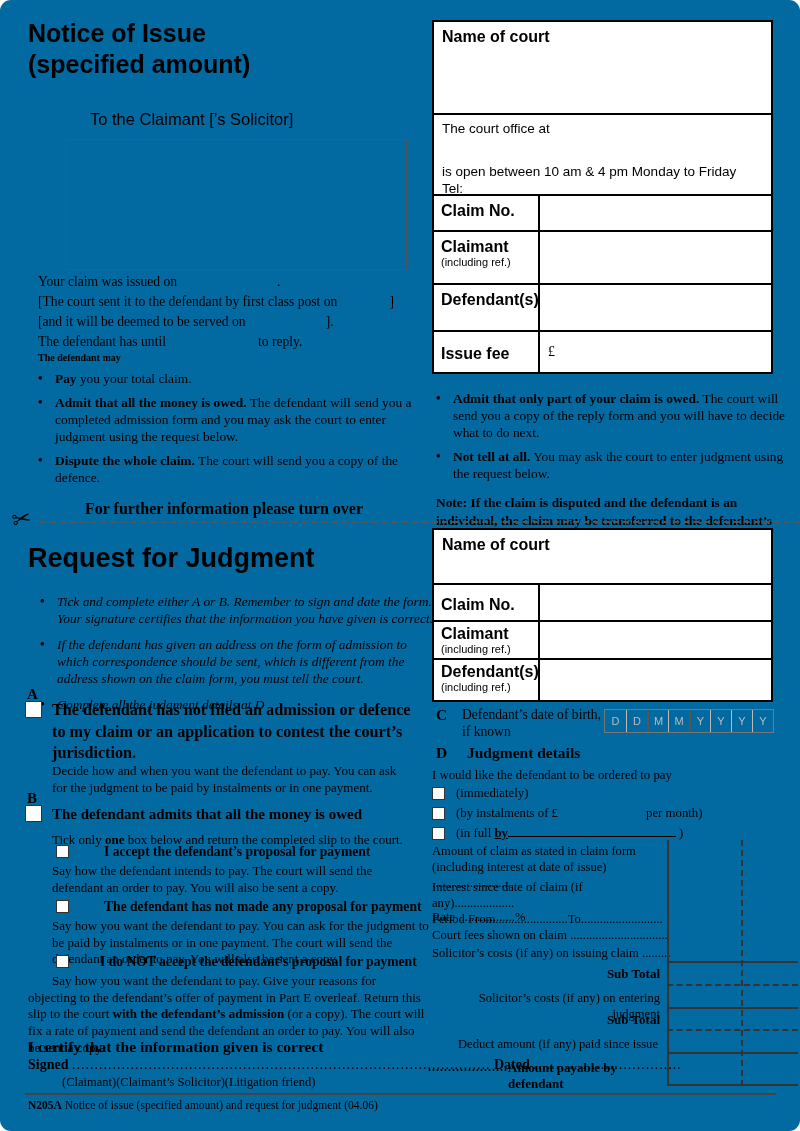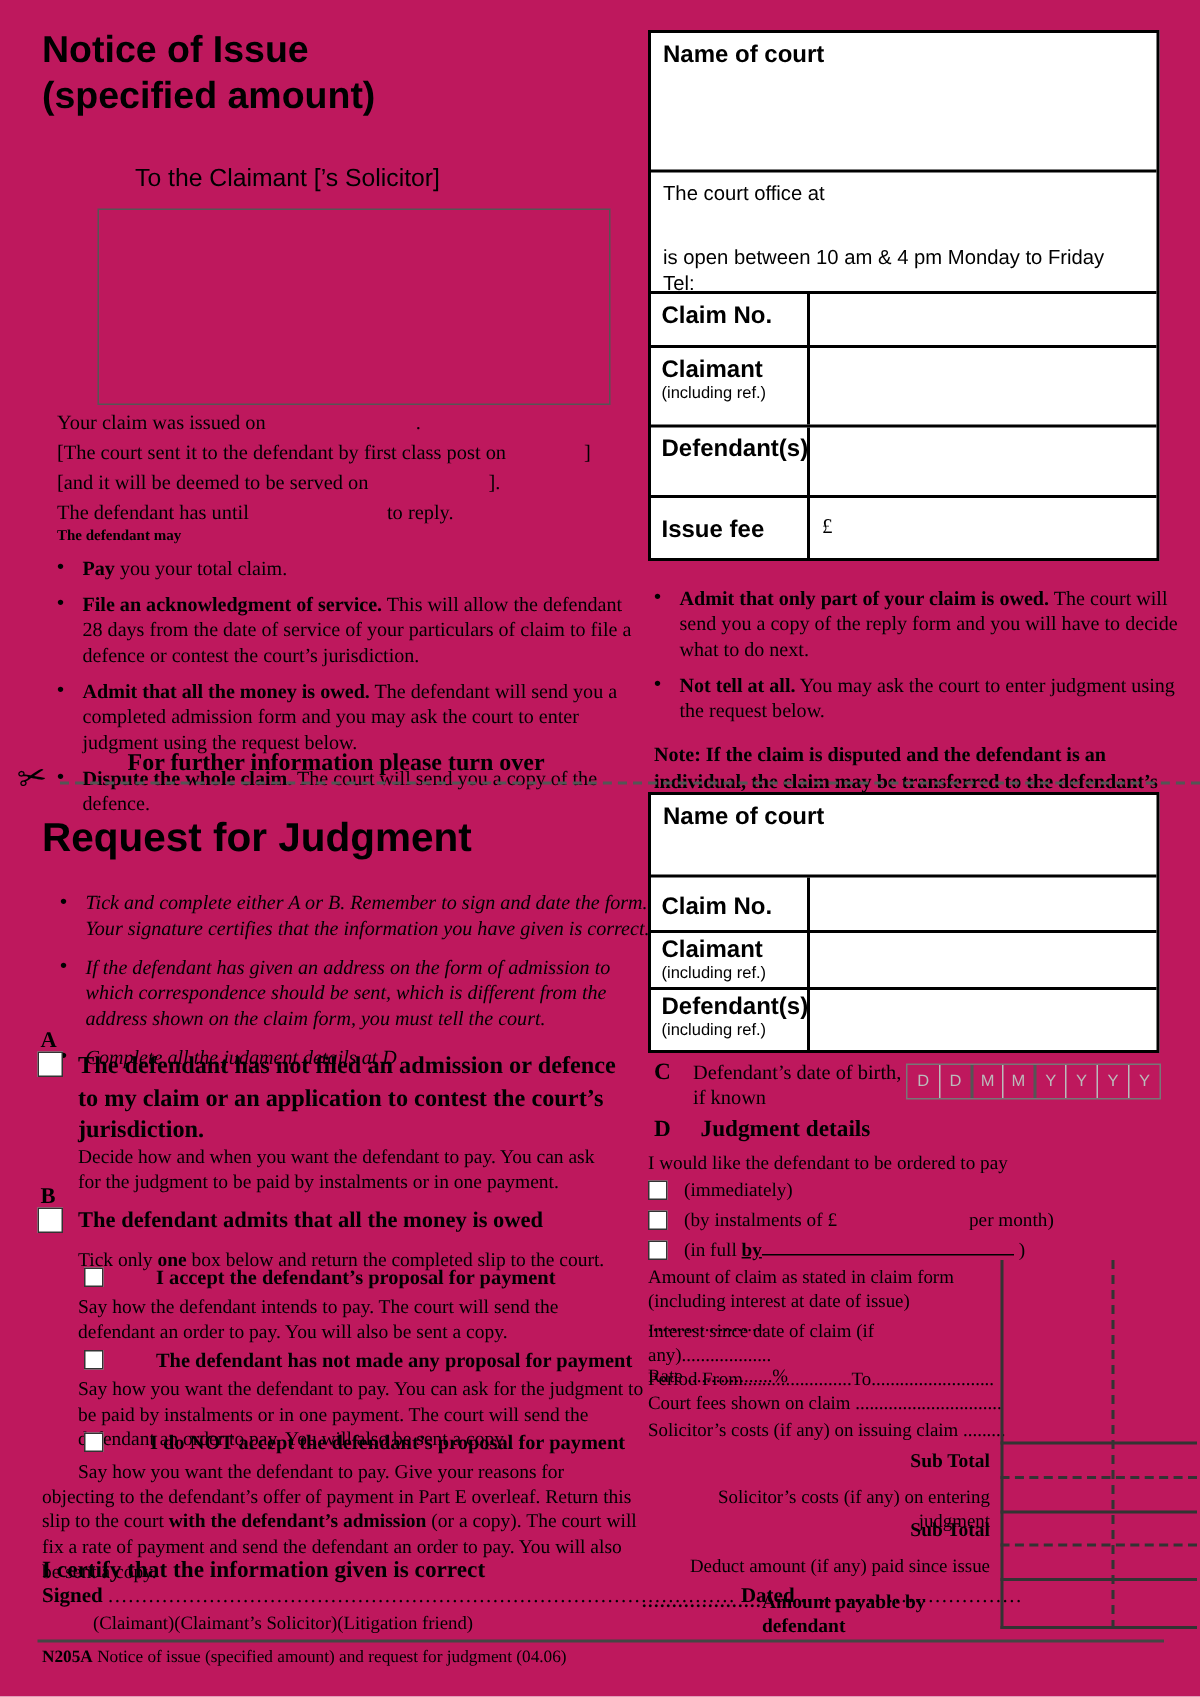--- a/index.html
+++ b/index.html
@@ -1,18 +1,18 @@
 <!DOCTYPE html>
 <html><head>
 <meta charset="utf-8">
 <style>
   * { margin:0; padding:0; box-sizing:border-box; }
   html,body { background:#fff; }
-  .page { position:relative; width:800px; height:1131px; background:#be185d; color:#000;
-          font-family:"Liberation Serif", serif; overflow:hidden; }
+  .page { position:relative; width:800px; height:1131px; background:#0369a1; color:#000;
+          font-family:"Liberation Serif", serif; overflow:hidden;border-radius:11px; }
   .abs { position:absolute; }
   .sans { font-family:"Liberation Sans", sans-serif; }
   .b { font-weight:bold; }
 
   
   .main-title { font-family:"Liberation Sans",sans-serif; font-weight:bold; font-size:25px; line-height:1.24; }
   .req-title  { font-family:"Liberation Sans",sans-serif; font-weight:bold; font-size:27px; }
 
   
   .body-txt { font-size:13.4px; line-height:1.28; }
@@ -87,21 +87,20 @@
     </div>
     <div class="status-line">
       <span>The defendant has until</span><span class="gap" style="width:92px;"></span><span>to reply.</span>
     </div>
   </div>
 
   <div class="abs" style="left:38px; top:352px; width:392px;">
     <div class="b" style="font-size:10px;">The defendant may</div>
     <ul class="dot">
       <li><b>Pay</b><span> you your total claim.</span></li>
-      <li><b>File an acknowledgment of service.</b><span> This will allow the defendant 28 days from the date of service of your particulars of claim to file a defence or contest the court’s jurisdiction.</span></li>
       <li><b>Admit that all the money is owed.</b><span> The defendant will send you a completed admission form and you may ask the court to enter judgment using the request below.</span></li>
       <li><b>Dispute the whole claim.</b><span> The court will send you a copy of the defence.</span></li>
     </ul>
   </div>
 
   <div class="abs b" style="left:85px; top:500px; font-size:16px;">For further information please turn over</div>
 
   <div class="box" style="left:432px; top:20px; width:341px;">
     <div class="cell" style="height:93px; padding:6px 8px;">
       <span class="lab-big">Name of court</span>
@@ -259,21 +258,21 @@
     <div>Interest since date of claim (if any)...................</div>
     <div>Period   From.......................To..........................</div>
   </div>
   <div class="abs amt-lab" style="left:432px; top:909px;">Rate ..................%</div>
   <div class="abs amt-lab" style="left:432px; top:927px;">Court fees shown on claim ...............................</div>
   <div class="abs amt-lab" style="left:432px; top:945px;">Solicitor’s costs (if any) on issuing claim .........</div>
 
   <div class="abs amt-r b" style="left:432px; top:966px; font-size:13px;">Sub Total</div>
   <div class="abs amt-r amt-lab" style="left:432px; top:990px;">Solicitor’s costs (if any) on entering  judgment</div>
   <div class="abs amt-r b" style="left:432px; top:1012px; font-size:13px;">Sub Total</div>
-  <div class="abs amt-r amt-lab" style="left:432px; top:1036px;">Deduct amount (if any) paid since issue</div>
+  <div class="abs amt-r amt-lab" style="left:444px; top:1036px;text-align:center;">Deduct amount (if any) paid since issue</div>
   <div class="abs" style="left:428px; top:1060px; width:232px; display:flex; justify-content:space-between;">
     <span class="b" style="font-size:12px; letter-spacing:1px;">....................</span>
     <span class="b" style="font-size:13px;">Amount payable by defendant</span>
   </div>
 
   <div class="abs vline" style="left:667px; top:840px; height:246px;"></div>
   <div class="abs vdash" style="left:741px; top:840px; height:246px;"></div>
   <div class="abs hline" style="left:667px; top:961px; width:131px;"></div>
   <div class="abs hdash" style="left:667px; top:984px; width:131px;"></div>
   <div class="abs hline" style="left:667px; top:1007px; width:131px;"></div>

